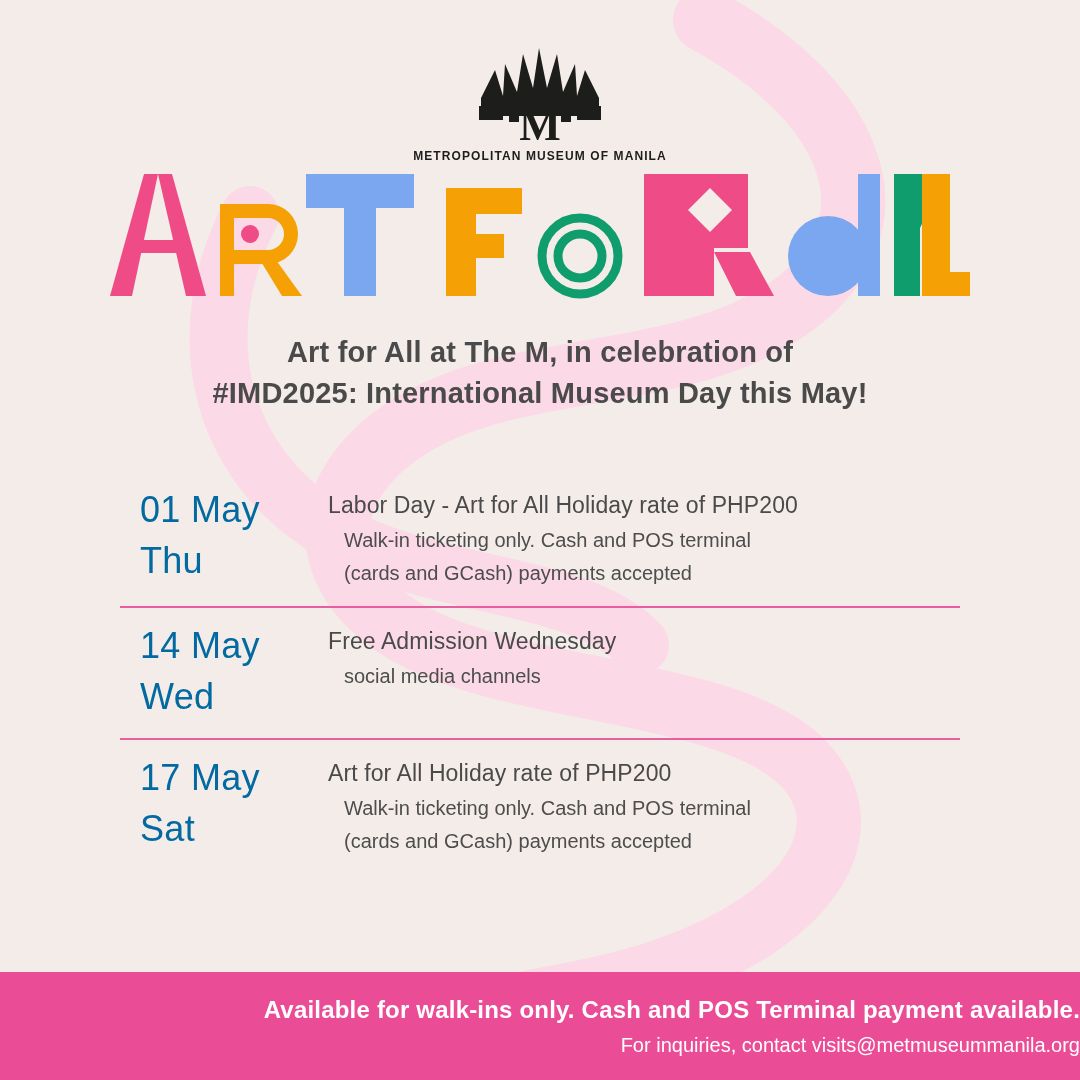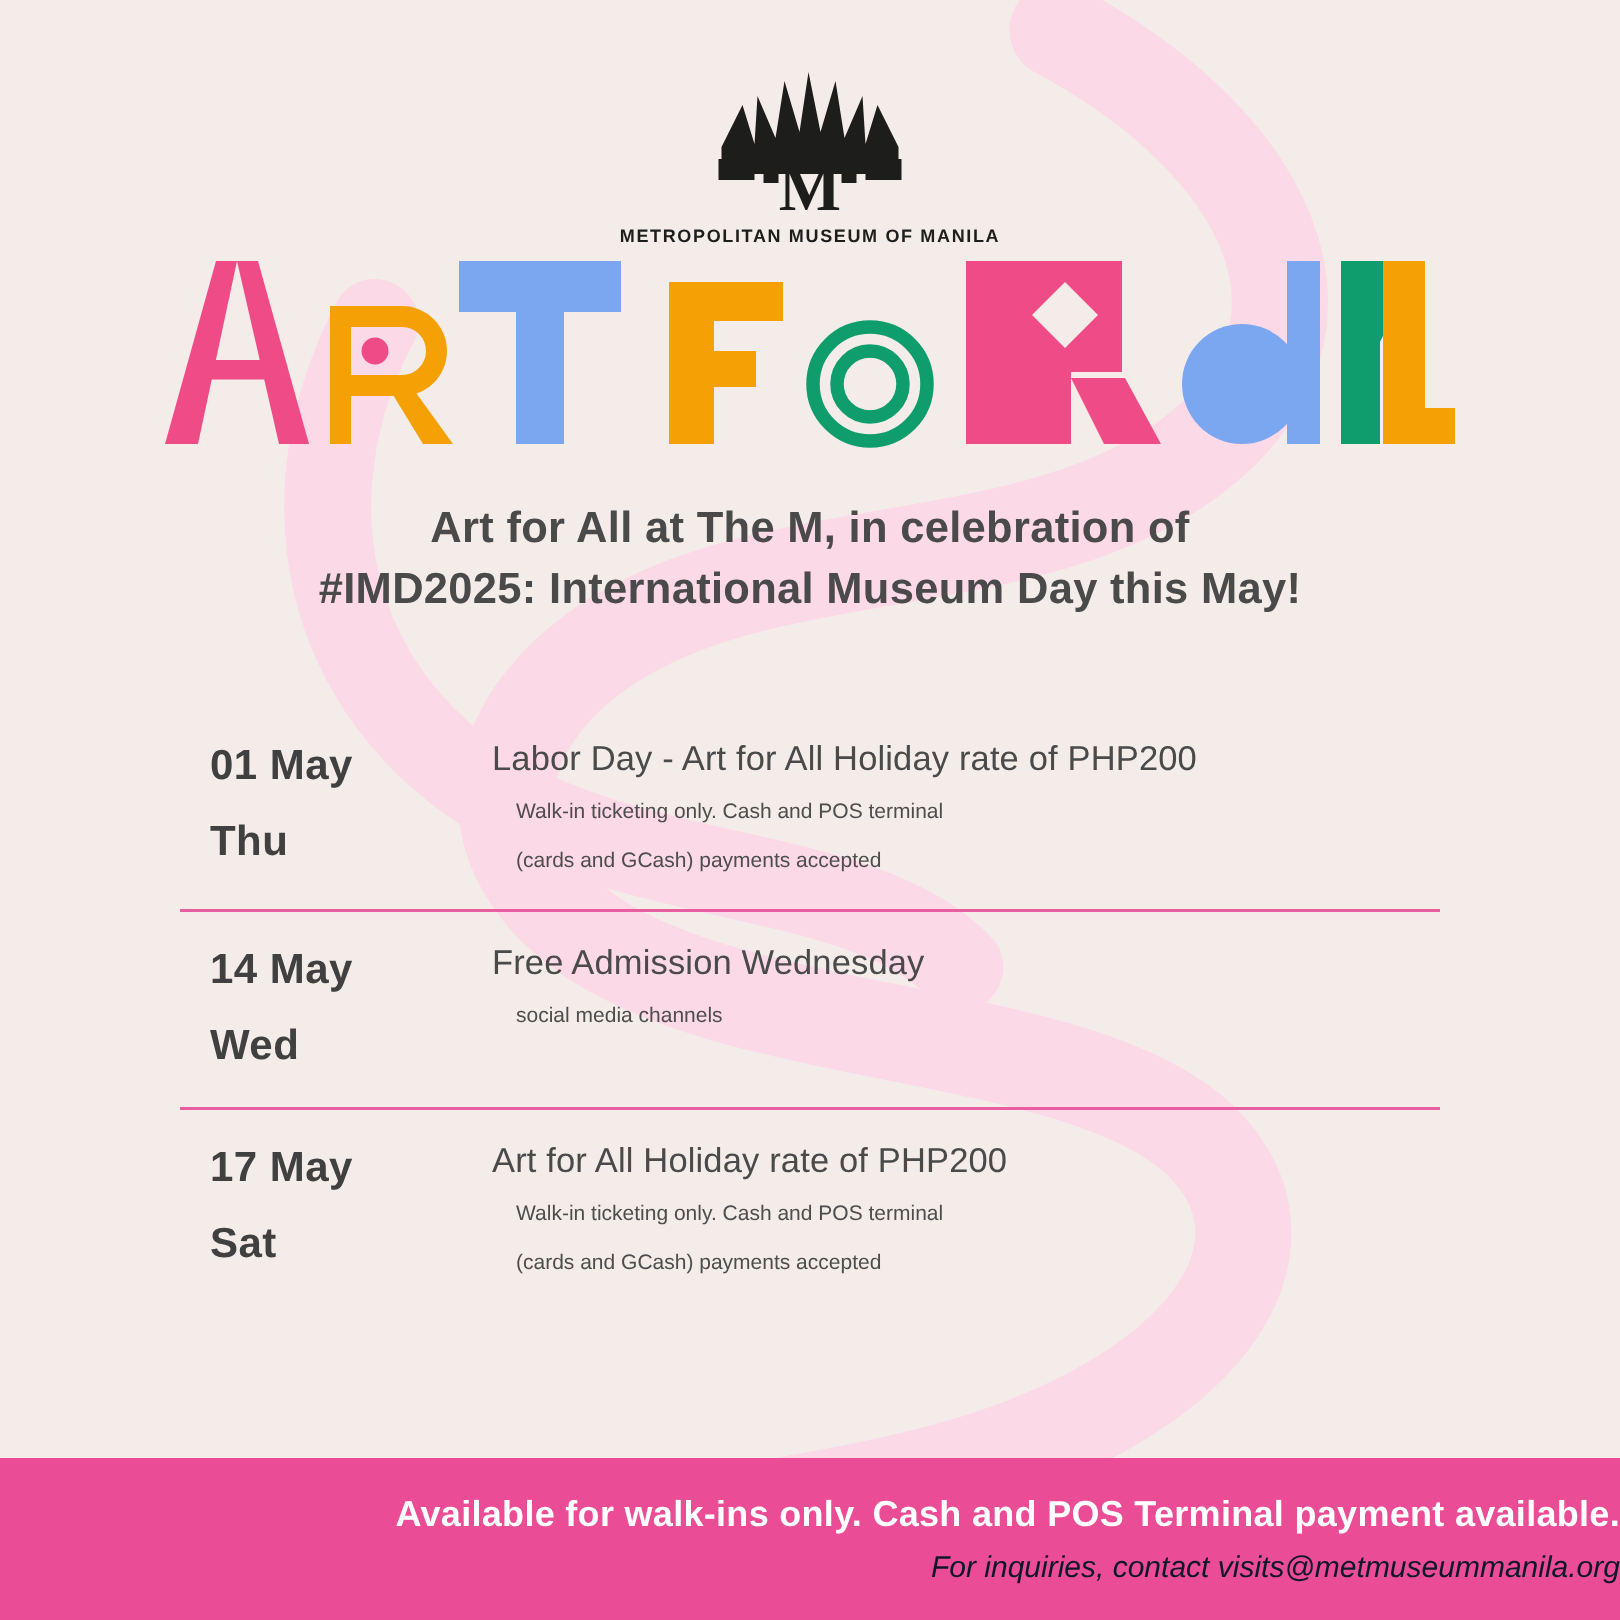--- a/index.html
+++ b/index.html
@@ -96,41 +96,41 @@
   .sched-row {
     display: flex;
     align-items: flex-start;
     padding: 6px 0 10px 0;
   }
   .sched-date {
     width: 208px;
     flex: 0 0 208px;
     padding-left: 20px;
     box-sizing: border-box;
-    color: #404040;
-    font-size: 28px;
-    font-weight: bold;
+    color: #0369a1;
+    font-size: 36px;
+    font-weight: normal;
     line-height: 51px;
     letter-spacing: 0.3px;
   }
   .sched-body {
     flex: 1;
     padding-top: 6px;
   }
   .sched-heading {
     color: #4a4a4a;
     font-size: 23px;
     font-weight: normal;
     line-height: 30px;
     margin-bottom: 4px;
     letter-spacing: 0.1px;
   }
   .sched-note {
     color: #4d4d4d;
-    font-size: 14px;
+    font-size: 20px;
     line-height: 33px;
     padding-left: 16px;
   }
   .divider {
     height: 2px;
     background: #e85ea0;
     width: 840px;
     margin: 6px 0 6px 0;
   }
 
@@ -146,23 +146,22 @@
     text-align: right;
   }
   .footer-main {
     color: #ffffff;
     font-size: 24px;
     font-weight: bold;
     letter-spacing: 0.2px;
     padding-top: 24px;
   }
   .footer-sub {
-    color: #0f172a;
+    color: #ffffff;
     font-size: 20px;
-    font-style: italic;
     padding-top: 10px;
   }
 </style>
 </head>
 <body>
 
 <div class="poster">
 
   <svg class="ribbon" viewBox="0 0 1080 1080">
     <path d="M705 20 C 845 95, 905 215, 800 300 C 700 380, 540 360, 430 415

